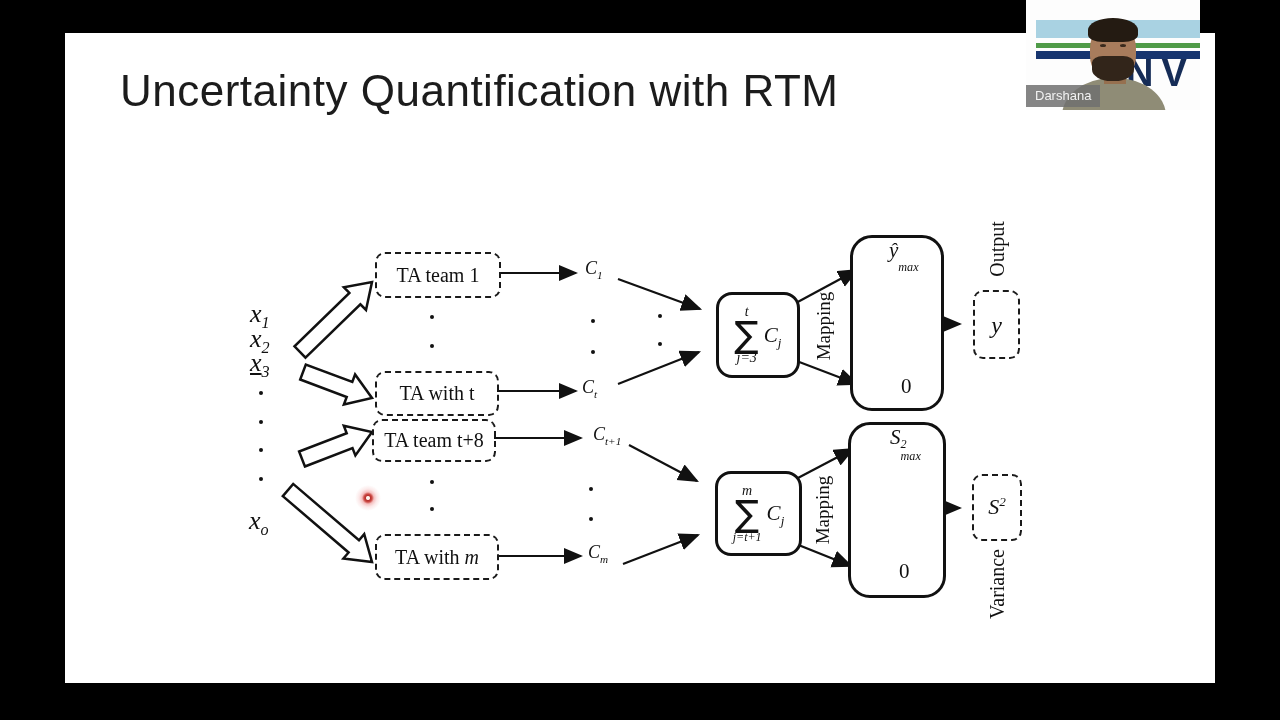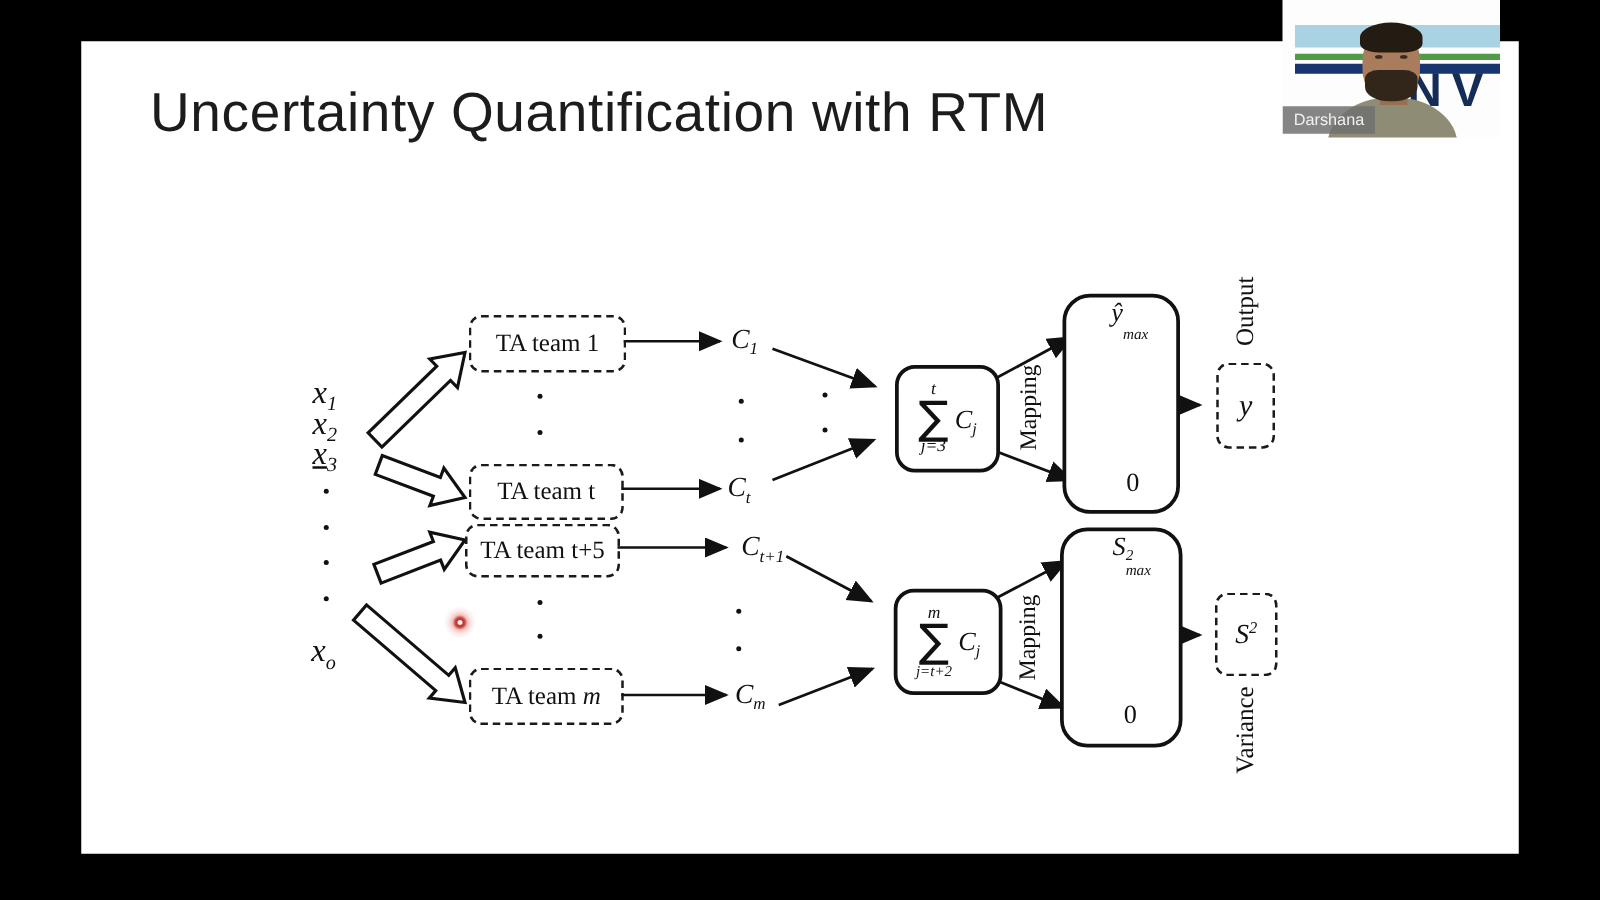--- a/index.html
+++ b/index.html
@@ -15,21 +15,21 @@
   .dashbox{border:2px dashed #1a1a1a;border-radius:10px;display:flex;align-items:center;justify-content:center;background:transparent;}
   .solidbox{border:3px solid #111;background:#fff;}
   .sumbox{border-radius:16px;display:flex;align-items:center;justify-content:center;gap:5px;}
   .scalebox{border-radius:22px;}
   .sigcol{display:flex;flex-direction:column;align-items:center;line-height:1;}
   .siglim{font-size:14px;font-style:italic;color:#111;font-family:"Liberation Serif","DejaVu Serif",serif;}
   .sigma{font-size:36px;line-height:.9;color:#111;font-family:"DejaVu Sans",sans-serif;font-style:normal;}
   .talabel{font-size:20px;color:#111;white-space:nowrap;}
   .dot{position:absolute;width:4px;height:4px;background:#111;border-radius:50%;}
   .rot{transform:translate(-50%,-50%) rotate(-90deg);white-space:nowrap;font-size:20px;color:#111;}
-  .c-label{font-size:22px;}
+  .c-label{font-size:18px;}
   .in-label{font-size:26px;}
   .laser{left:355px;top:485px;width:26px;height:26px;border-radius:50%;
     background:radial-gradient(circle,#fff3ec 0 1.5px,#b8312f 2.5px,#cc4a44 4px,rgba(236,140,140,.55) 6px,rgba(242,175,175,.28) 9px,rgba(250,210,210,0) 13px);}
   
   .cam{left:1026px;top:0;width:174px;height:110px;background:#fdfdfd;overflow:hidden;}
   .cam .band{position:absolute;left:10px;right:0;}
   .nv{position:absolute;left:100px;top:52px;font-weight:bold;font-size:38px;letter-spacing:8px;}
   .shirt{position:absolute;left:36px;top:78px;width:104px;height:40px;background:#8f8c76;border-radius:48% 48% 0 0/95% 95% 0 0;}
   .neck{position:absolute;left:78px;top:64px;width:22px;height:20px;background:#96704f;}
   .head{position:absolute;left:64px;top:22px;width:46px;height:58px;background:#a87c5c;border-radius:46% 46% 42% 42%;}
@@ -115,47 +115,47 @@
 <i class="dot" style="left:591px;top:350px;"></i>
 <i class="dot" style="left:658px;top:314px;"></i>
 <i class="dot" style="left:658px;top:342px;"></i>
 <i class="dot" style="left:589px;top:487px;"></i>
 <i class="dot" style="left:589px;top:517px;"></i>
 
 <div class="abs dashbox" style="left:375px;top:252px;width:122px;height:42px;">
   <span class="serif talabel"><span>TA team 1</span><i></i></span>
 </div>
 <div class="abs dashbox" style="left:375px;top:371px;width:120px;height:41px;">
-  <span class="serif talabel"><span>TA team t</span><i></i></span>
+  <span class="serif talabel"><span>TA with t</span><i></i></span>
 </div>
 <div class="abs dashbox" style="left:372px;top:419px;width:120px;height:39px;">
-  <span class="serif talabel"><span>TA team t+5</span><i></i></span>
+  <span class="serif talabel"><span>TA team t+8</span><i></i></span>
 </div>
 <div class="abs dashbox" style="left:375px;top:534px;width:120px;height:42px;">
-  <span class="serif talabel"><span>TA team </span><i>m</i></span>
+  <span class="serif talabel"><span>TA with </span><i>m</i></span>
 </div>
 
 <div class="abs math c-label" style="left:585px;top:258px;"><span>C</span><sub>1</sub></div>
 <div class="abs math c-label" style="left:582px;top:377px;"><span>C</span><sub>t</sub></div>
 <div class="abs math c-label" style="left:593px;top:424px;"><span>C</span><sub>t+1</sub></div>
 <div class="abs math c-label" style="left:588px;top:542px;"><span>C</span><sub>m</sub></div>
 
 <div class="abs solidbox sumbox" style="left:716px;top:292px;width:78px;height:80px;">
   <span class="sigcol">
     <span class="siglim">t</span>
     <span class="sigma">∑</span>
     <span class="siglim">j=3</span>
   </span>
   <span class="math" style="font-size:21px;"><span>C</span><sub>j</sub></span>
 </div>
 <div class="abs solidbox sumbox" style="left:715px;top:471px;width:81px;height:79px;">
   <span class="sigcol">
     <span class="siglim">m</span>
     <span class="sigma">∑</span>
-    <span class="siglim" style="font-size:12px;">j=t+2</span>
+    <span class="siglim" style="font-size:12px;">j=t+1</span>
   </span>
   <span class="math" style="font-size:21px;"><span>C</span><sub>j</sub></span>
 </div>
 
 <div class="abs serif rot" style="left:824px;top:326px;font-size:19px;">Mapping</div>
 <div class="abs serif rot" style="left:823px;top:510px;font-size:19px;">Mapping</div>
 
 <div class="abs solidbox scalebox" style="left:850px;top:235px;width:88px;height:170px;"></div>
 <div class="abs solidbox scalebox" style="left:848px;top:422px;width:92px;height:170px;"></div>
 

